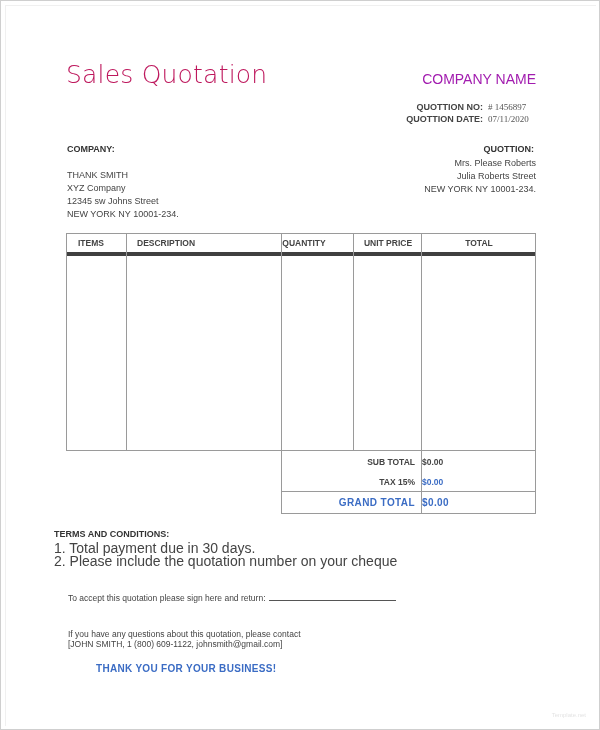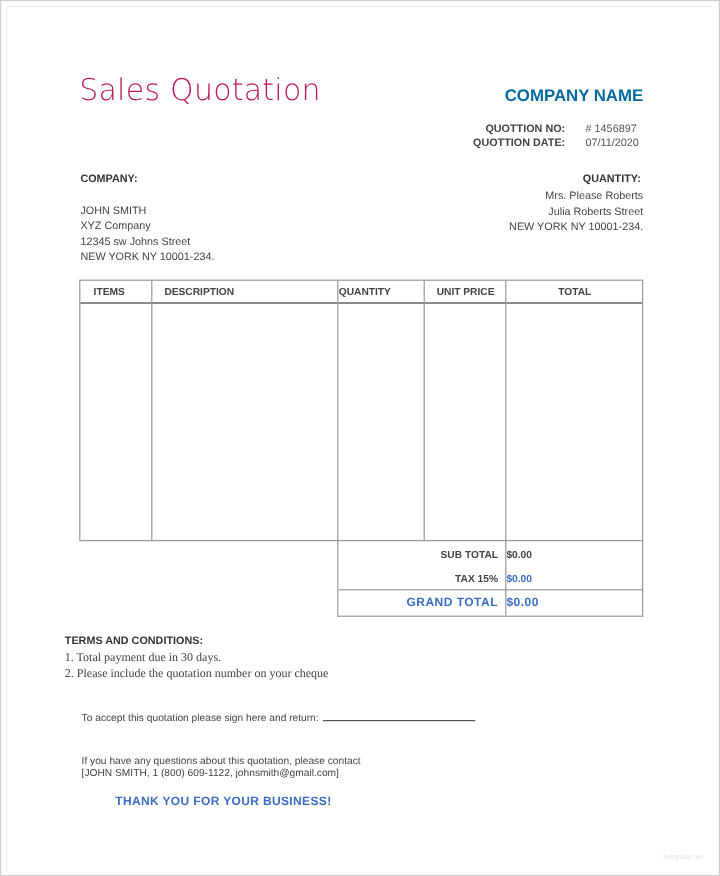--- a/index.html
+++ b/index.html
@@ -16,41 +16,40 @@
     .frame-inner {
       position: absolute; left: 5px; top: 5px; width: 590px; height: 720px;
       border-left: 1px solid #f0f0f0; border-top: 1px solid #f0f0f0;
     }
     .abs { position: absolute; white-space: nowrap; }
     .title {
       left: 66px; top: 60px; font-size: 25px; color: #be185d;
       font-family: "DejaVu Sans", sans-serif; font-weight: 300; letter-spacing: 0.2px;
     }
     .company-name {
-      right: 64px; top: 71px; font-size: 14px; color: #0369a1;
+      right: 64px; top: 71px; font-size: 14px; color: #a21caf;
       font-family: "Liberation Sans", sans-serif;
-      font-weight: bold;
     }
     .meta-row { right: 64px; font-size: 9px; color: #333; }
     .meta-label { font-weight: bold; color: #444; }
-    .meta-val { display: inline-block; margin-left: 17px; min-width: 48px; text-align: left; color: #555; }
+    .meta-val { display: inline-block; margin-left: 5px; min-width: 48px; text-align: left; color: #555; font-family: Liberation Serif, serif; }
     .section-head { font-size: 9px; font-weight: bold; color: #333; }
     .addr { font-size: 9px; color: #444; line-height: 13px; }
     .left-block { left: 67px; top: 144px; }
     .right-block { right: 64px; top: 144px; text-align: right; }
     .right-block .section-head { margin-right: 2px; }
     .addr-line { display: block; }
 
     .table {
       position: absolute; left: 66px; top: 233px; width: 470px; height: 218px;
       border: 1px solid #9a9a9a; box-sizing: border-box;
     }
     .thead {
       position: absolute; left: 0; top: 0; width: 100%; height: 18px;
-      border-bottom: 1px solid #404040;
+      border-bottom: 4px solid #404040;
     }
     .col-line { position: absolute; top: 0; bottom: 0; width: 0; border-left: 1px solid #9a9a9a; }
     .th {
       position: absolute; top: 4px; font-size: 8.5px; font-weight: bold; color: #444;
       font-family: "Liberation Sans", sans-serif;
     }
     .totals {
       position: absolute; left: 281px; top: 450px; width: 255px; height: 64px;
       border: 1px solid #9a9a9a; border-top: none; box-sizing: border-box;
     }
@@ -82,29 +81,29 @@
 <div class="abs meta-row" style="top:102px;">
   <span class="meta-label">QUOTTION NO:</span><span class="meta-val"># 1456897</span>
 </div>
 <div class="abs meta-row" style="top:114px;">
   <span class="meta-label">QUOTTION DATE:</span><span class="meta-val">07/11/2020</span>
 </div>
 
 <div class="abs left-block">
   <div class="section-head" style="margin-bottom:15px;">COMPANY:</div>
   <div class="addr">
-    <span class="addr-line">JOHN SMITH</span>
+    <span class="addr-line">THANK SMITH</span>
     <span class="addr-line">XYZ Company</span>
     <span class="addr-line">12345 sw Johns Street</span>
     <span class="addr-line">NEW YORK NY 10001-234.</span>
   </div>
 </div>
 
 <div class="abs right-block">
-  <div class="section-head" style="margin-bottom:3px;">QUANTITY:</div>
+  <div class="section-head" style="margin-bottom:3px;">QUOTTION:</div>
   <div class="addr">
     <span class="addr-line">Mrs. Please Roberts</span>
     <span class="addr-line">Julia Roberts Street</span>
     <span class="addr-line">NEW YORK NY 10001-234.</span>
   </div>
 </div>
 
 <div class="table">
   <div class="thead">
     <span class="th" style="left:11px;">ITEMS</span>
@@ -125,21 +124,21 @@
   <span class="tl" style="top:7px;">SUB TOTAL</span>
   <span class="tv" style="top:7px;">$0.00</span>
   <span class="tl" style="top:27px;">TAX 15%</span>
   <span class="tv blue" style="top:27px;">$0.00</span>
   <span class="tl blue grand" style="top:47px;">GRAND TOTAL</span>
   <span class="tv blue grand" style="top:47px;">$0.00</span>
 </div>
 
 <div class="abs terms">
   <div class="section-head">TERMS AND CONDITIONS:</div>
-  <div class="addr" style="font-size:10px;font-family:Liberation Serif, serif;">
+  <div class="addr" style="font-size:14px;">
     <span class="addr-line">1. Total payment due in 30 days.</span>
     <span class="addr-line">2. Please include the quotation number on your cheque</span>
   </div>
 </div>
 
 <div class="abs sign">
   <span>To accept this quotation please sign here and return:</span><span class="sign-line"></span>
 </div>
 
 <div class="abs contact">

